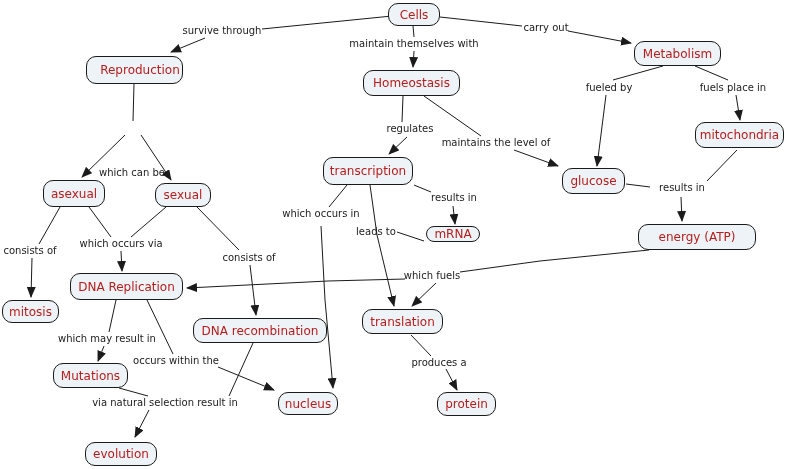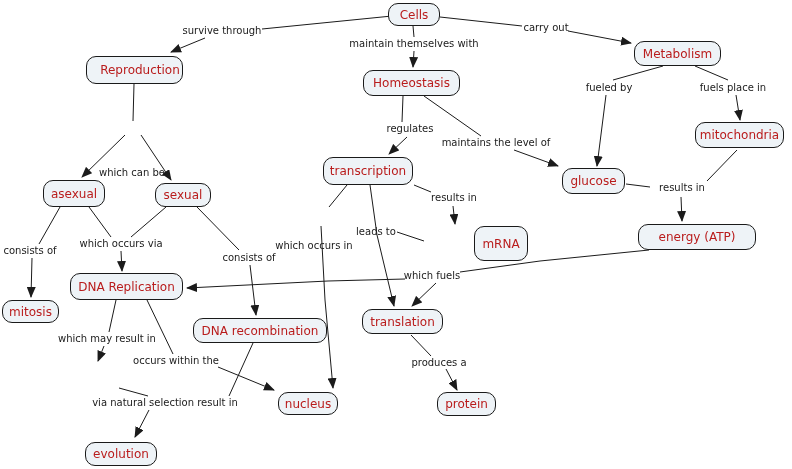--- a/index.html
+++ b/index.html
@@ -78,39 +78,40 @@
     <div class="node" style="left: 388px; top: 3px; width: 52px; height: 23px; background: rgb(238, 243, 247); border-color: rgb(26, 26, 26);">Cells</div>
     <div class="node" style="left: 86px; top: 56px; width: 97px; height: 28px; background: rgb(238, 243, 247); border-color: rgb(26, 26, 26); padding-left: 15px;">Reproduction</div>
     <div class="node" style="left: 363px; top: 70px; width: 97px; height: 26px; background: rgb(238, 243, 247); border-color: rgb(26, 26, 26);">Homeostasis</div>
     <div class="node" style="left: 634px; top: 41px; width: 87px; height: 25px; background: rgb(238, 243, 247); border-color: rgb(26, 26, 26);">Metabolism</div>
     <div class="node" style="left: 695px; top: 122px; width: 89px; height: 26px; background: rgb(238, 243, 247); border-color: rgb(26, 26, 26);">mitochondria</div>
     <div class="node" style="left: 562px; top: 168px; width: 63px; height: 26px; background: rgb(238, 243, 247); border-color: rgb(26, 26, 26);">glucose</div>
     <div class="node" style="left: 323px; top: 157px; width: 90px; height: 28px; background: rgb(238, 243, 247); border-color: rgb(26, 26, 26);">transcription</div>
     <div class="node" style="left: 43px; top: 180px; width: 62px; height: 27px; background: rgb(238, 243, 247); border-color: rgb(26, 26, 26);">asexual</div>
     <div class="node" style="left: 155px; top: 183px; width: 56px; height: 24px; background: rgb(238, 243, 247); border-color: rgb(26, 26, 26);">sexual</div>
     <div class="node" style="left: 638px; top: 224px; width: 118px; height: 26px; background: rgb(238, 243, 247); border-color: rgb(26, 26, 26);">energy (ATP)</div>
-    <div class="node" style="left: 426px; top: 226px; width: 54px; height: 35px; background: rgb(238, 243, 247); border-color: rgb(26, 26, 26); margin-left: 48px;">mRNA</div>
+    <div class="node" style="left: 426px; top: 226px; width: 54px; height: 16px; background: rgb(238, 243, 247); border-color: rgb(26, 26, 26);">mRNA</div>
     <div class="node" style="left: 70px; top: 273px; width: 113px; height: 27px; background: rgb(238, 243, 247); border-color: rgb(26, 26, 26);">DNA Replication</div>
     <div class="node" style="left: 2px; top: 300px; width: 57px; height: 23px; background: rgb(238, 243, 247); border-color: rgb(26, 26, 26);">mitosis</div>
     <div class="node" style="left: 362px; top: 309px; width: 81px; height: 25px; background: rgb(238, 243, 247); border-color: rgb(26, 26, 26);">translation</div>
     <div class="node" style="left: 193px; top: 318px; width: 134px; height: 25px; background: rgb(238, 243, 247); border-color: rgb(26, 26, 26);">DNA recombination</div>
+    <div class="node" style="left: 53px; top: 363px; width: 75px; height: 25px; background: rgb(238, 243, 247); border-color: rgb(26, 26, 26);">Mutations</div>
     <div class="node" style="left: 278px; top: 392px; width: 60px; height: 23px; background: rgb(238, 243, 247); border-color: rgb(26, 26, 26);">nucleus</div>
     <div class="node" style="left: 437px; top: 392px; width: 59px; height: 24px; background: rgb(238, 243, 247); border-color: rgb(26, 26, 26);">protein</div>
     <div class="node" style="left: 85px; top: 442px; width: 72px; height: 24px; background: rgb(238, 243, 247); border-color: rgb(26, 26, 26);">evolution</div>
     <div class="link-label" style="left: 222px; top: 31px; color: rgb(26, 26, 26);">survive through</div>
     <div class="link-label" style="left: 414px; top: 44px; color: rgb(26, 26, 26);">maintain themselves with</div>
     <div class="link-label" style="left: 546px; top: 28px; color: rgb(26, 26, 26); text-align: center;">carry out</div>
     <div class="link-label" style="left: 132px; top: 128px; color: rgb(26, 26, 26); margin-top: 45px;">which can be</div>
     <div class="link-label" style="left: 410px; top: 129px; color: rgb(26, 26, 26);">regulates</div>
     <div class="link-label" style="left: 496px; top: 143px; color: rgb(26, 26, 26);">maintains the level of</div>
     <div class="link-label" style="left: 609px; top: 88px; color: rgb(26, 26, 26);">fueled by</div>
     <div class="link-label" style="left: 733px; top: 88px; color: rgb(26, 26, 26);">fuels place in</div>
     <div class="link-label" style="left: 682px; top: 188px; color: rgb(26, 26, 26);">results in</div>
     <div class="link-label" style="left: 454px; top: 198px; color: rgb(26, 26, 26);">results in</div>
-    <div class="link-label" style="left: 314px; top: 214px; color: rgb(26, 26, 26); margin-top: 32px;">which occurs in</div>
+    <div class="link-label" style="left: 321px; top: 214px; color: rgb(26, 26, 26);">which occurs in</div>
     <div class="link-label" style="left: 376px; top: 232px; color: rgb(26, 26, 26);">leads to</div>
     <div class="link-label" style="left: 432px; top: 276px; color: rgb(26, 26, 26);">which fuels</div>
     <div class="link-label" style="left: 30px; top: 251px; color: rgb(26, 26, 26);">consists of</div>
     <div class="link-label" style="left: 121px; top: 244px; color: rgb(26, 26, 26);">which occurs via</div>
     <div class="link-label" style="left: 249px; top: 258px; color: rgb(26, 26, 26);">consists of</div>
     <div class="link-label" style="left: 107px; top: 339px; color: rgb(26, 26, 26);">which may result in</div>
     <div class="link-label" style="left: 176px; top: 361px; color: rgb(26, 26, 26);">occurs within the</div>
     <div class="link-label" style="left: 439px; top: 363px; color: rgb(26, 26, 26);">produces a</div>
     <div class="link-label" style="left: 165px; top: 403px; color: rgb(26, 26, 26);">via natural selection result in</div>
   </div>

